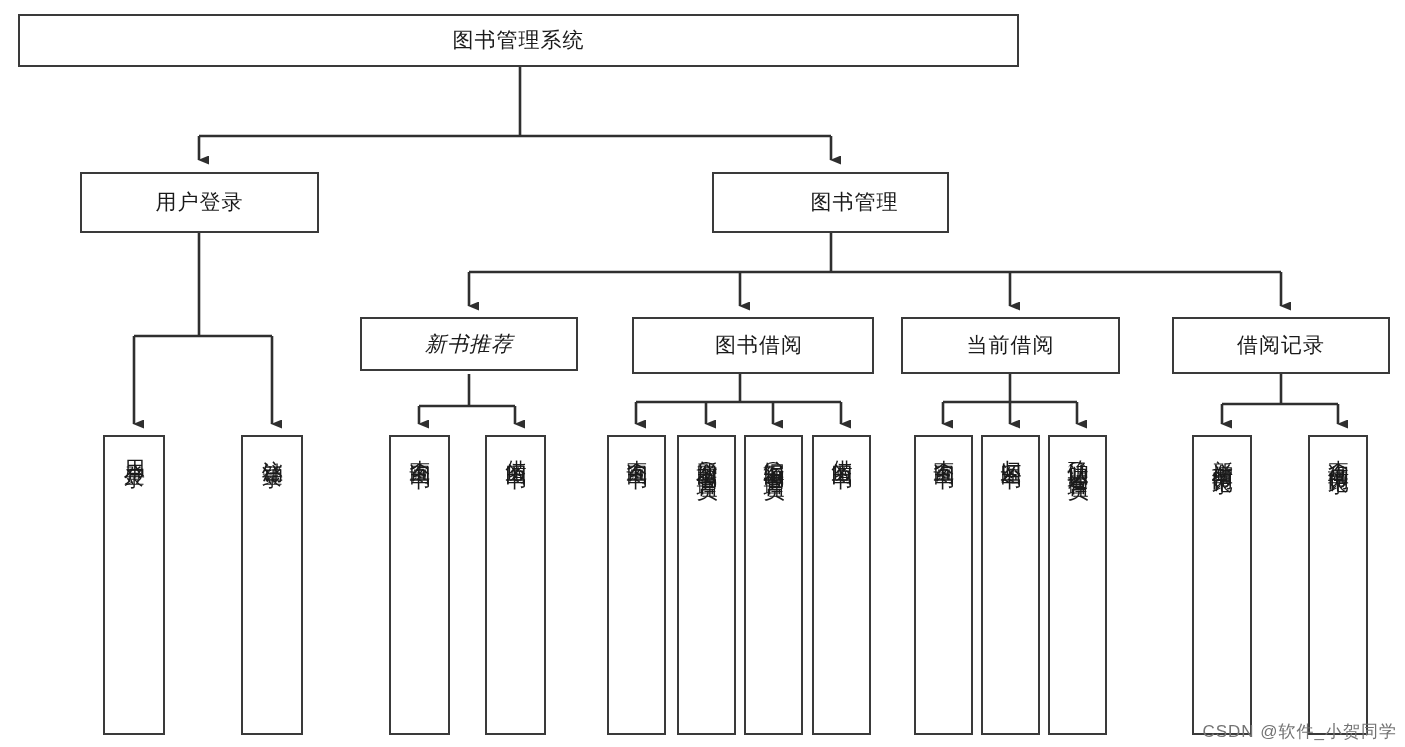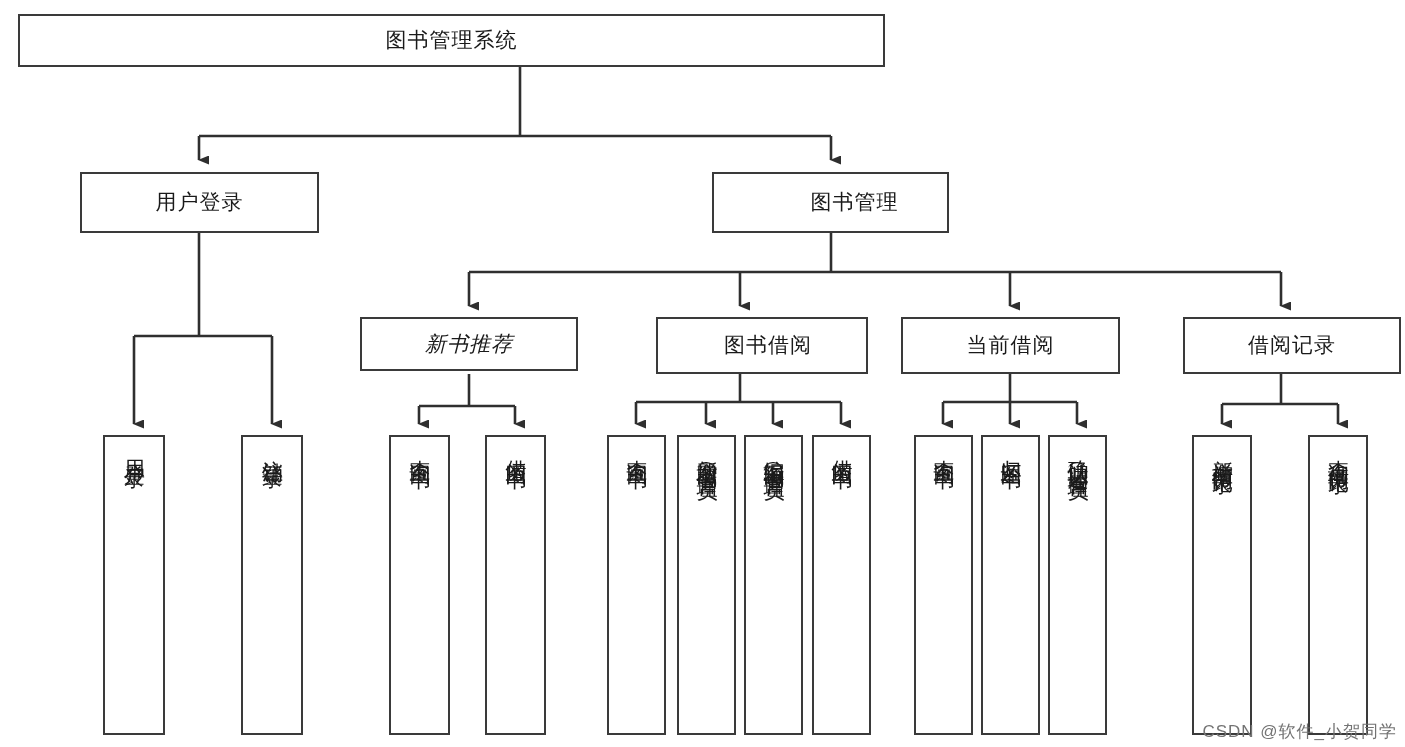--- a/index.html
+++ b/index.html
@@ -92,41 +92,41 @@
       <path d="M1010,402 L1010,424" marker-end="url(#arrow)"></path>
       <path d="M1077,402 L1077,424" marker-end="url(#arrow)"></path>
 
       <path d="M1281,374 L1281,404"></path>
       <path d="M1222,404 L1338,404"></path>
       <path d="M1222,404 L1222,424" marker-end="url(#arrow)"></path>
       <path d="M1338,404 L1338,424" marker-end="url(#arrow)"></path>
     </g>
   </svg>
 
-  <div class="node" style="left:18px;top:14px;width:867px;height:53px;">
+  <div class="node" style="left:18px;top:14px;width:1001px;height:53px;">
     <span class="lbl">图书管理系统</span>
   </div>
 
   <div class="node" style="left:80px;top:172px;width:239px;height:61px;">
     <span class="lbl">用户登录</span>
   </div>
   <div class="node" style="left:712px;top:172px;width:237px;height:61px;padding-left:48px;">
     <span class="lbl">图书管理</span>
   </div>
 
   <div class="node" style="left:360px;top:317px;width:218px;height:54px;font-style:italic;">
     <span class="lbl">新书推荐</span>
   </div>
-  <div class="node" style="left:656px;top:317px;width:212px;height:57px;padding-left:12px;">
+  <div class="node" style="left:632px;top:317px;width:242px;height:57px;padding-left:12px;">
     <span class="lbl">图书借阅</span>
   </div>
   <div class="node" style="left:901px;top:317px;width:219px;height:57px;justify-content:center;">
     <span class="lbl">当前借阅</span>
   </div>
-  <div class="node" style="left:1172px;top:317px;width:218px;height:57px;margin-left:11px;">
+  <div class="node" style="left:1172px;top:317px;width:218px;height:57px;">
     <span class="lbl">借阅记录</span>
   </div>
 
   <div class="node vert" style="left:103px;top:435px;width:62px;height:300px;">
     <span class="lbl">用户登录</span>
   </div>
   <div class="node vert" style="left:241px;top:435px;width:62px;height:300px;">
     <span class="lbl">注销登录</span>
   </div>
 

